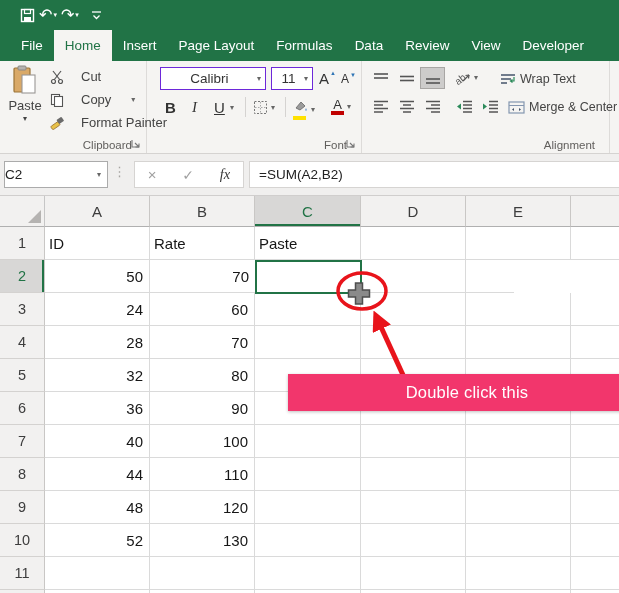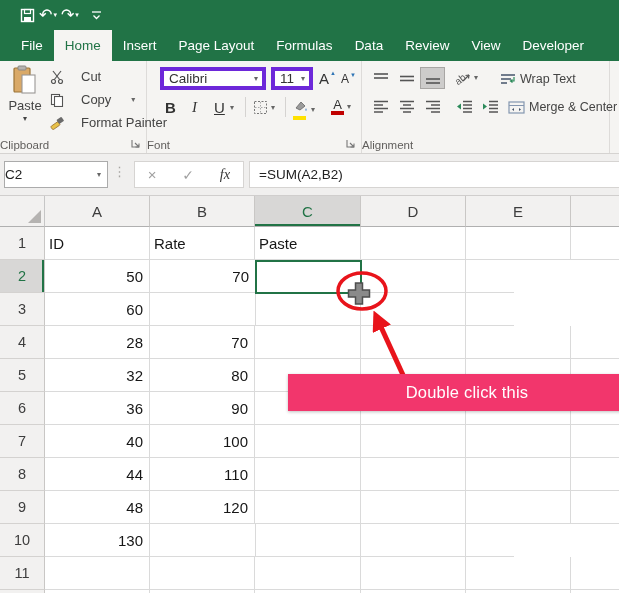--- a/index.html
+++ b/index.html
@@ -21,34 +21,34 @@
   .tab { display:flex; align-items:center; padding:0 11px; font-size:13.5px; color:#fff; }
   .tab.active { background:#f5f4f2; color:#217346; }
 
   
   .ribbon { position:absolute; left:0; top:61px; width:619px; height:93px; background:#f5f4f2;
             border-bottom:1px solid #d5d3d1; }
   .rgroup { position:absolute; top:0; height:92px; border-right:1px solid #dddbd9; }
   .g-clip { left:0; width:147px; }
   .g-font { left:147px; width:215px; }
   .g-align { left:362px; width:248px; }
-  .group-label { position:absolute; bottom:2px; left:0; right:14px; text-align:left;
+  .group-label { position:absolute; bottom:2px; left:0; right:14px; text-align:right;
                  font-size:11.5px; color:#605e5c; }
   .launcher { position:absolute; right:5px; bottom:4px; width:11px; height:11px; }
 
   .paste-btn { position:absolute; left:4px; top:4px; width:42px; height:72px; display:flex;
                flex-direction:column; align-items:center; }
   .paste-label { font-size:13px; color:#444; margin-top:3px; }
   .paste-caret { font-size:8px; color:#444; margin-top:1px; }
   .small-btn { position:absolute; left:50px; display:flex; align-items:center; gap:17px;
                font-size:13px; color:#444; white-space:nowrap; }
   .sb-caret { font-size:8px; color:#666; margin-left:3px; }
 
-  .combo { position:absolute; height:23px; background:#fff; border:4px solid #6d28d9;
-           display:flex; align-items:center; font-size:13.5px; color:#333; }
+  .combo { position:absolute; height:23px; background:#fff; border:1px solid #6d28d9;
+           display:flex; align-items:center; font-size:13.5px; color:#333;text-align:center; }
   .combo .cv { flex:1; padding-left:5px; }
   .combo .cc { font-size:8px; color:#666; padding:0 4px; }
   .fbtn { position:absolute; display:flex; align-items:flex-end; color:#333; }
   .bigA { font-size:15px; font-weight:400; }
   .smallA { font-size:12px; }
   .tri-up { font-size:6px; color:#2e74b5; margin-left:1px; }
   .tri-dn { font-size:6px; color:#2e74b5; margin-left:1px; }
   .fmt { position:absolute; top:34px; height:24px; display:flex; align-items:center;
          font-size:15px; color:#333; }
   .b { font-weight:bold; }
@@ -386,20 +386,21 @@
     <div class="srow">
       <div class="rh selr">2</div>
       <div class="cell n wB">50</div>
       <div class="cell n wC">70</div>
       <div class="cell wD"></div>
       <div class="cell wE"></div>
       <div class="cell wF"></div>
     </div>
     <div class="srow">
       <div class="rh">3</div>
+      <div class="cell n wA">24</div>
       <div class="cell n wB">60</div>
       <div class="cell n wC"></div>
       <div class="cell wD"></div>
       <div class="cell wE"></div>
       <div class="cell wF"></div>
     </div>
     <div class="srow">
       <div class="rh">4</div>
       <div class="cell n wA">28</div>
       <div class="cell n wB">70</div>
@@ -448,20 +449,21 @@
       <div class="rh">9</div>
       <div class="cell n wA">48</div>
       <div class="cell n wB">120</div>
       <div class="cell n wC"></div>
       <div class="cell wD"></div>
       <div class="cell wE"></div>
       <div class="cell wF"></div>
     </div>
     <div class="srow">
       <div class="rh">10</div>
+      <div class="cell n wA">52</div>
       <div class="cell n wB">130</div>
       <div class="cell n wC"></div>
       <div class="cell wD"></div>
       <div class="cell wE"></div>
       <div class="cell wF"></div>
     </div>
     <div class="srow">
       <div class="rh">11</div>
       <div class="cell wA"></div>
       <div class="cell wB"></div>

